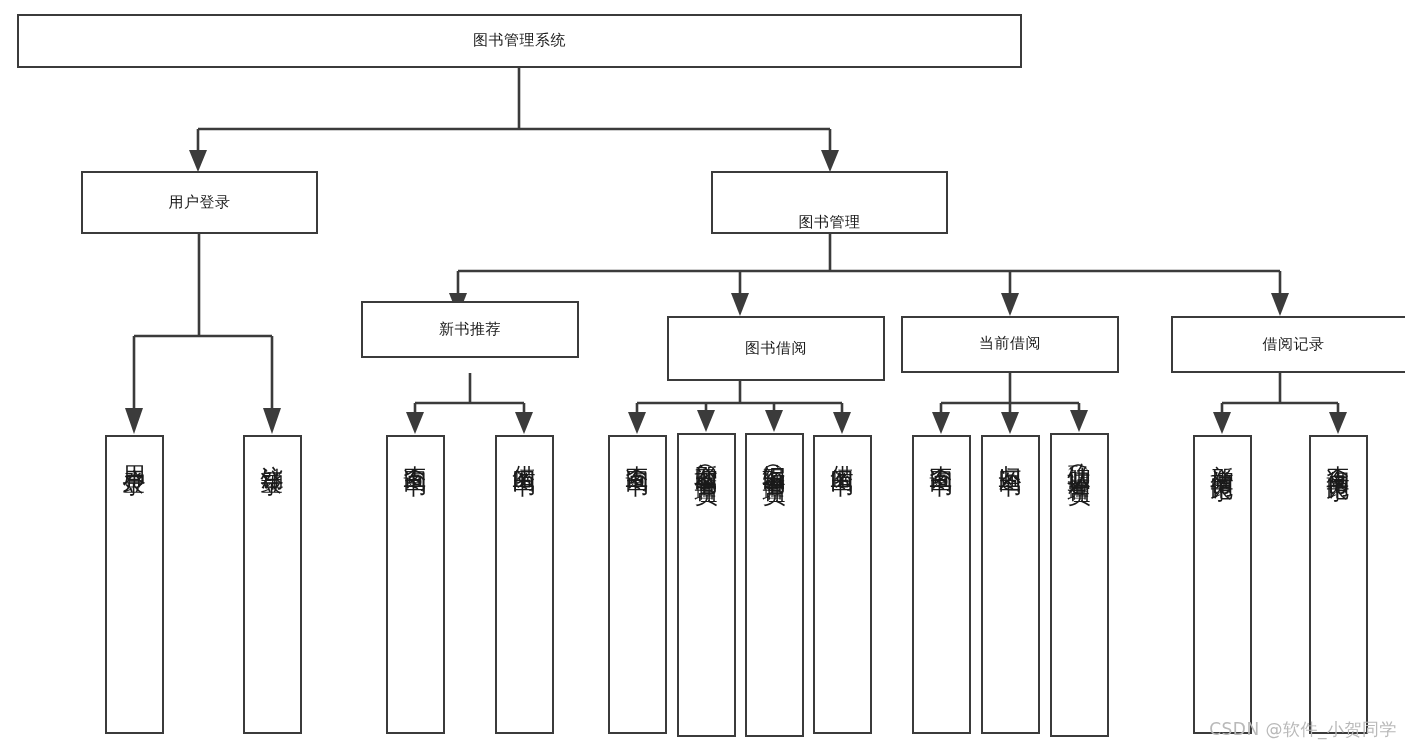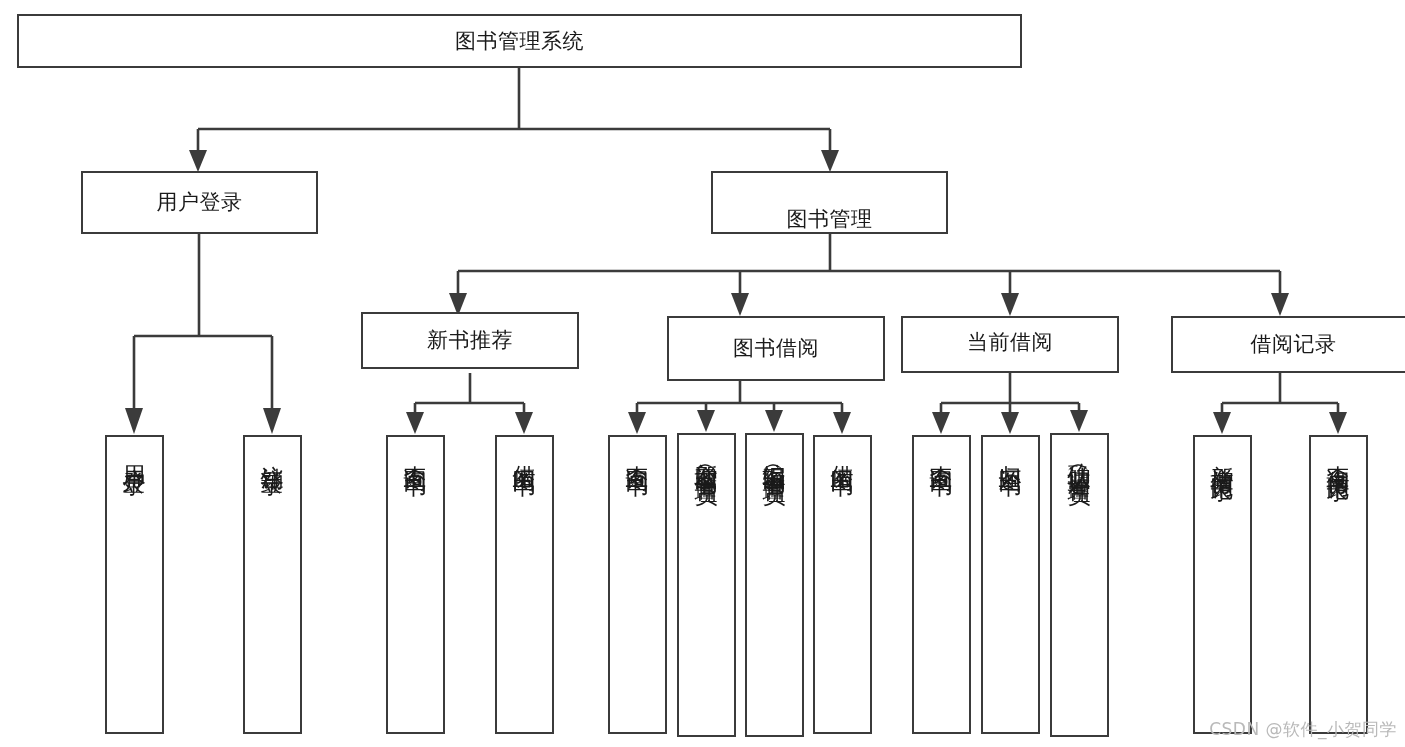--- a/index.html
+++ b/index.html
@@ -36,21 +36,21 @@
     color: #1a1a1a;
   }
   .node-label {
     display: block;
     text-align: center;
     line-height: 1.18;
     letter-spacing: 0.5px;
   }
   
   .node-h .node-label {
-    font-size: 21px;
+    font-size: 15px;
     writing-mode: horizontal-tb;
   }
   
   .node-v {
     align-items: flex-start;
     padding-top: 10px;
   }
   .node-v .node-label {
     writing-mode: vertical-rl;
     text-orientation: upright;
@@ -161,21 +161,21 @@
     <span class="node-label">图书管理系统</span>
   </div>
 
   <div class="node-box node-h" style="left:81px; top:171px; width:237px; height:63px;">
     <span class="node-label">用户登录</span>
   </div>
   <div class="node-box node-h" style="left:711px; top:171px; width:237px; height:63px;align-items:flex-end;">
     <span class="node-label">图书管理</span>
   </div>
 
-  <div class="node-box node-h" style="left:361px; top:312px; width:218px; height:57px;justify-content:center;">
+  <div class="node-box node-h" style="left:361px; top:301px; width:218px; height:57px;justify-content:center;">
     <span class="node-label">新书推荐</span>
   </div>
   <div class="node-box node-h" style="left:631px; top:316px; width:218px; height:65px;margin-left:36px;">
     <span class="node-label">图书借阅</span>
   </div>
   <div class="node-box node-h" style="left:901px; top:316px; width:218px; height:57px;font-family:Liberation Mono, monospace;">
     <span class="node-label">当前借阅</span>
   </div>
   <div class="node-box node-h" style="left:1171px; top:316px; width:245px; height:57px;">
     <span class="node-label">借阅记录</span>

